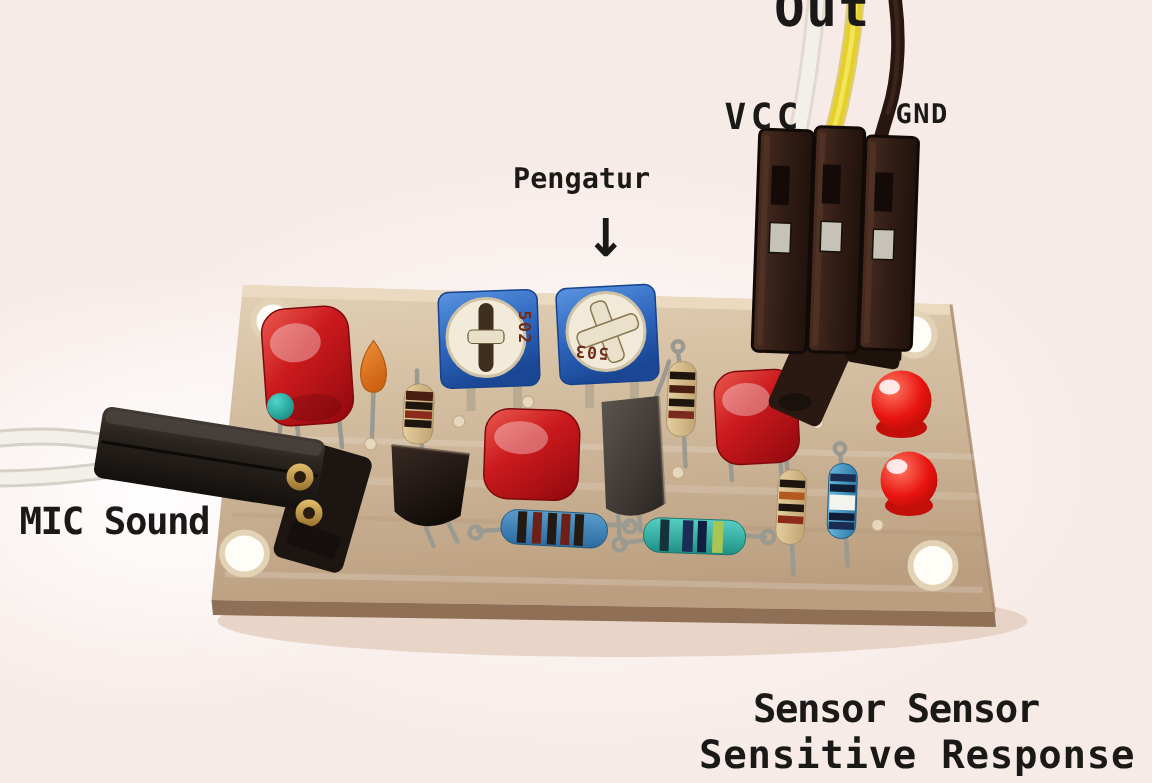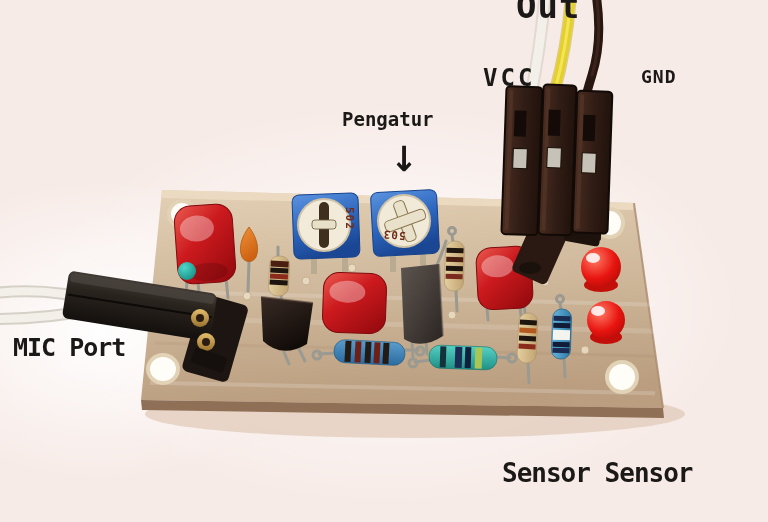--- a/index.html
+++ b/index.html
@@ -3,21 +3,21 @@
 <meta charset="utf-8">
 <style>
   html,body{margin:0;padding:0;background:#f6eae6;}
   .stage{position:relative;width:768px;height:522px;overflow:hidden;
          background:#f7ebe7;font-family:"DejaVu Sans Mono","Liberation Mono",monospace;}
   .stage svg{position:absolute;left:0;top:0;}
   .lbl{position:absolute;font-weight:bold;color:#1b1917;white-space:nowrap;
        font-family:"DejaVu Sans Mono","Liberation Mono",monospace;}
   .lbl-out{left:516px;top:-14px;font-size:34px;letter-spacing:1px;}
   .lbl-vcc{left:483px;top:64px;font-size:24px;letter-spacing:3px;}
-  .lbl-gnd{left:597px;top:66px;font-size:18px;letter-spacing:1px;padding-left:44px;}
+  .lbl-gnd{left:597px;top:66px;font-size:18px;letter-spacing:1px;}
   .lbl-peng1{left:342px;top:108px;font-size:19px;}
   .lbl-peng2{left:318px;top:129px;font-size:19px;}
   .lbl-arrow{left:390px;top:139px;font-size:33px;font-family:"DejaVu Sans",sans-serif;
              font-weight:bold;transform:scaleY(1.05);}
   .lbl-mic{left:13px;top:333px;font-size:25px;letter-spacing:-1px;}
   .lbl-cap1{left:502px;top:458px;font-size:26px;letter-spacing:-1px;}
   .lbl-cap2{left:466px;top:489px;font-size:26px;letter-spacing:0.5px;}
   .svgtext{font-family:"DejaVu Sans Mono","Liberation Mono",monospace;font-weight:bold;}
 </style>
 </head>
@@ -341,16 +341,17 @@
     </g>
     <ellipse cx="530" cy="268" rx="11" ry="6" fill="#1a100c"></ellipse>
   </g>
 </svg>
 
 <div class="lbl lbl-out">Out</div>
 <div class="lbl lbl-vcc">VCC</div>
 <div class="lbl lbl-gnd">GND</div>
 <div class="lbl lbl-peng1">Pengatur</div>
 <div class="lbl lbl-arrow">↓</div>
-<div class="lbl lbl-mic">MIC Port</div>
+<div class="lbl lbl-mic">MIC Sound</div>
 <div class="lbl lbl-cap1">Sensor Sensor</div>
+<div class="lbl lbl-cap2">Sensitive Response</div>
 
 </div>
 
 </body></html>

